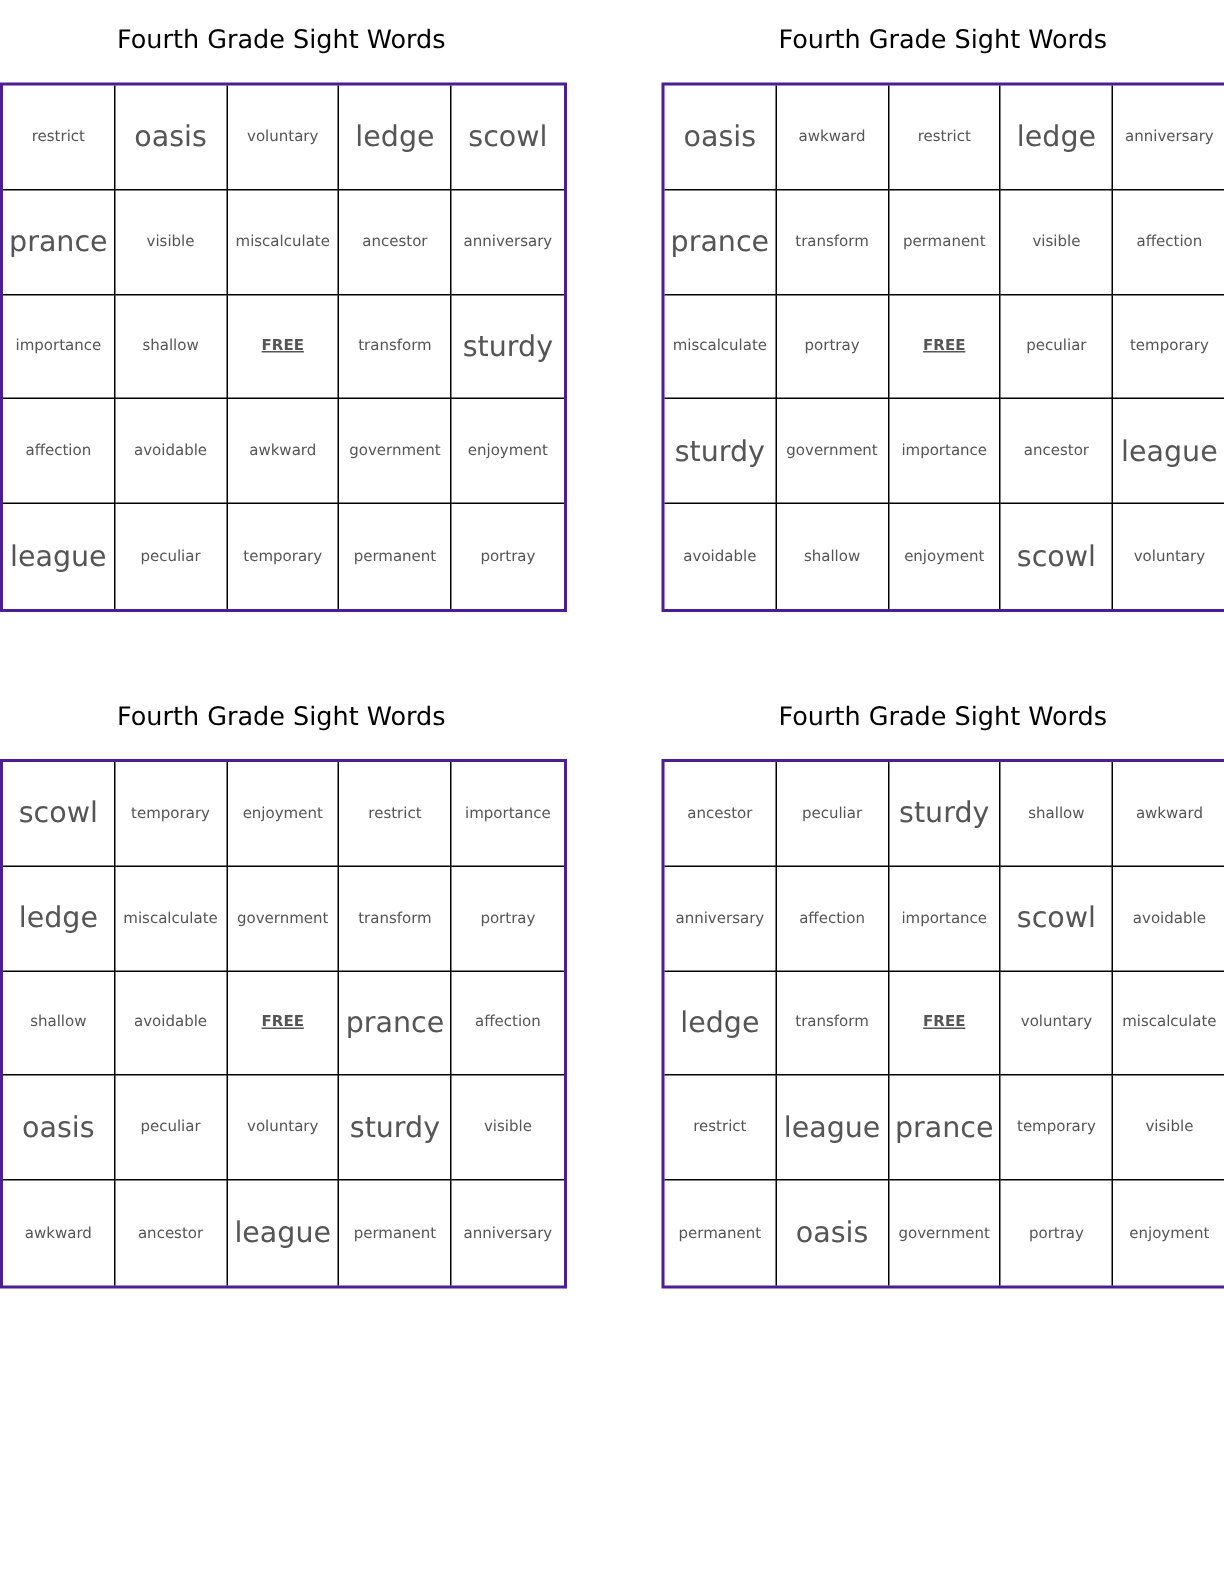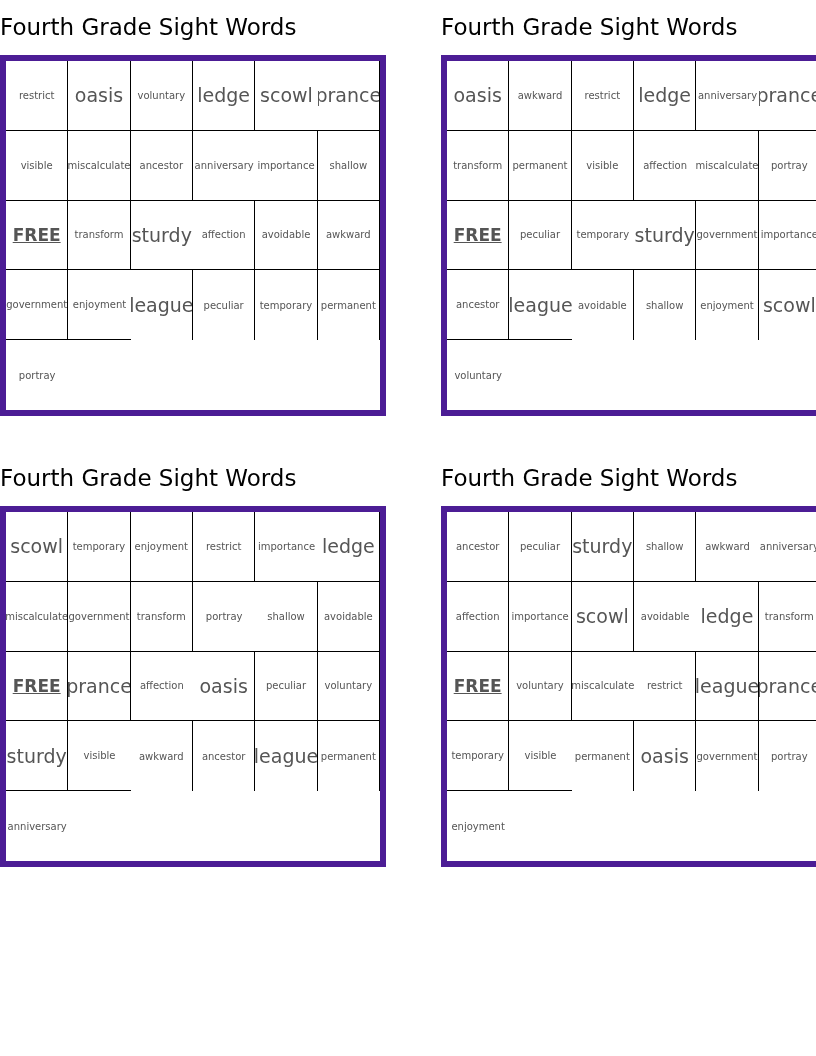--- a/index.html
+++ b/index.html
@@ -1,24 +1,24 @@
 <!DOCTYPE html>
 <html><head>
 <meta charset="utf-8">
 <style>
 html,body{margin:0;padding:0;background:#fff;}
 body{width:816px;height:1056px;position:relative;overflow:hidden;font-family:"DejaVu Sans",sans-serif;}
 .card{position:absolute;width:375px;}
-.title{position:absolute;left:0;width:375px;text-align:left;font-size:23px;color:#000;top:13px;line-height:28px;}
-.grid{position:absolute;top:55px;left:0;width:374px;height:349px;border:6px solid #4c1d95;display:grid;grid-template-columns:repeat(6,1fr);grid-template-rows:repeat(5,1fr);}
+.title{position:absolute;left:0;width:375px;text-align:center;font-size:17px;color:#000;top:13px;line-height:28px;}
+.grid{position:absolute;top:55px;left:0;width:374px;height:349px;border:2px solid #4c1d95;display:grid;grid-template-columns:repeat(5,1fr);grid-template-rows:repeat(5,1fr);}
 .cell{border-right:1px solid #000;border-bottom:1px solid #000;display:flex;align-items:center;justify-content:center;color:#555;font-size:10px;text-align:center;overflow:hidden;white-space:nowrap;}
 .cell:nth-child(5n){border-right:none;}
 .cell:nth-child(n+21){border-bottom:none;}
 .cell.big{font-size:19px;}
-.cell.free{font-size:17px;text-decoration:underline;font-weight:bold;text-align:right;}
+.cell.free{font-size:10px;text-decoration:underline;font-weight:bold;text-align:right;}
 </style>
 </head>
 <body>
 
 <div class="card" style="left:0;top:0;">
   <div class="title">Fourth Grade Sight Words</div>
   <div class="grid">
       <div class="cell">restrict</div>
       <div class="cell big">oasis</div>
       <div class="cell">voluntary</div>

